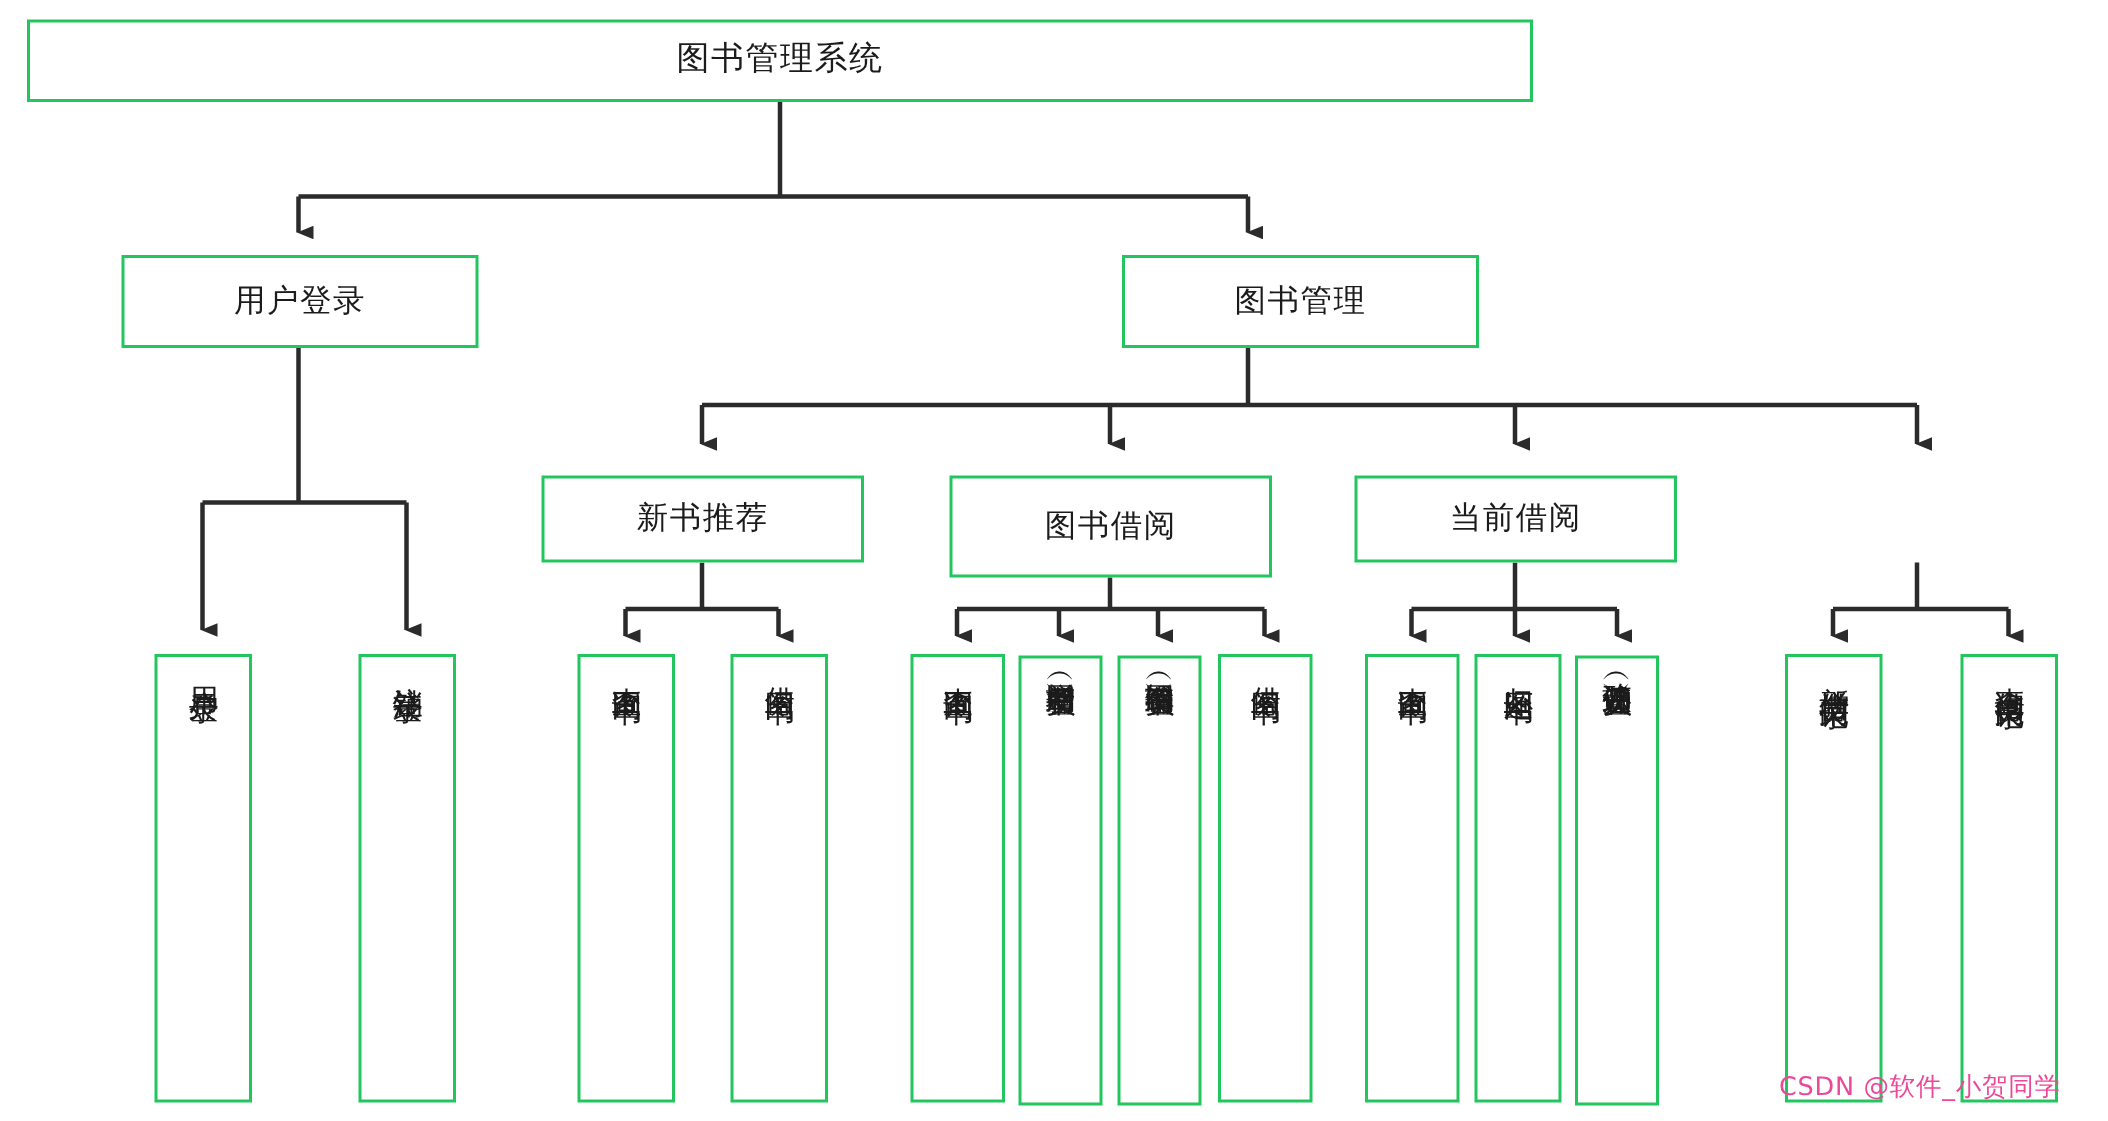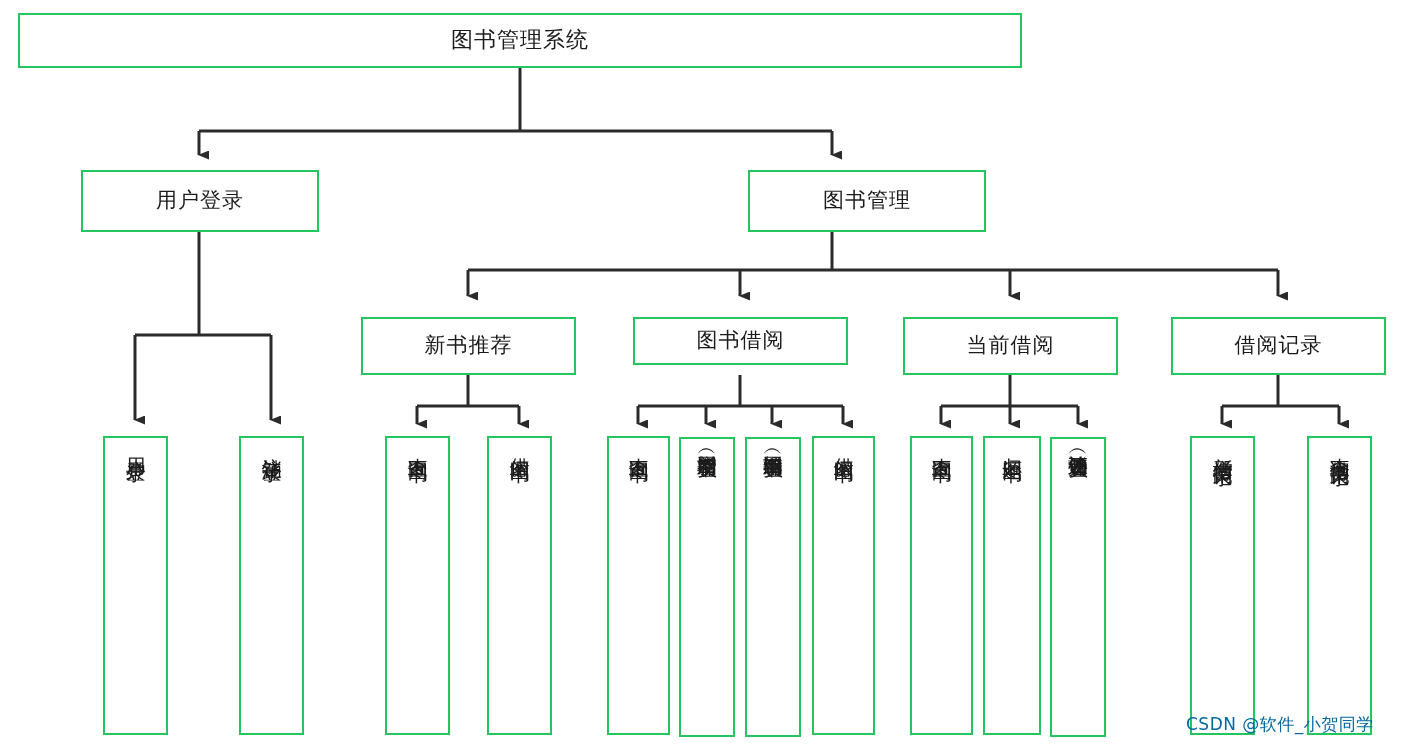--- a/index.html
+++ b/index.html
@@ -65,21 +65,21 @@
     top: 13px;
     width: 1004px;
     height: 55px;
     font-size: 22px;
   }
   #watermark {
     position: absolute;
     left: 1186px;
     top: 713px;
     font-size: 17px;
-    color: #0369a1;
+    color: #ec4899;
     letter-spacing: 0.5px;
     white-space: nowrap;
   }
 </style>
 </head>
 <body>
 
 <div id="diagram-root">
 
   <svg class="connectors" viewBox="0 0 1405 747">
@@ -131,23 +131,22 @@
       <path d="M1339,406 L1339,424" marker-end="url(#arrowhead)"></path>
     </g>
   </svg>
 
   <div class="node horiz" id="root-node">图书管理系统</div>
 
   <div class="node horiz" style="left:81px; top:170px; width:238px; height:62px;">用户登录</div>
   <div class="node horiz" style="left:748px; top:170px; width:238px; height:62px;">图书管理</div>
 
   <div class="node horiz" style="left:361px; top:317px; width:215px; height:58px;">新书推荐</div>
-  <div class="node horiz" style="left:633px; top:317px; width:215px; height:48px;">图书借阅</div>
+  <div class="node horiz" style="left:633px; top:317px; width:215px; height:68px;">图书借阅</div>
   <div class="node horiz" style="left:903px; top:317px; width:215px; height:58px;">当前借阅</div>
-  <div class="node horiz" style="left:1171px; top:317px; width:215px; height:58px;">借阅记录</div>
 
   <div class="node vert" style="left:103px; top:436px; width:65px; height:299px;">
     <span class="vtext">用户登录</span>
   </div>
   <div class="node vert" style="left:239px; top:436px; width:65px; height:299px;">
     <span class="vtext">注销登录</span>
   </div>
 
   <div class="node vert" style="left:385px; top:436px; width:65px; height:299px;">
     <span class="vtext">查询图书</span>

